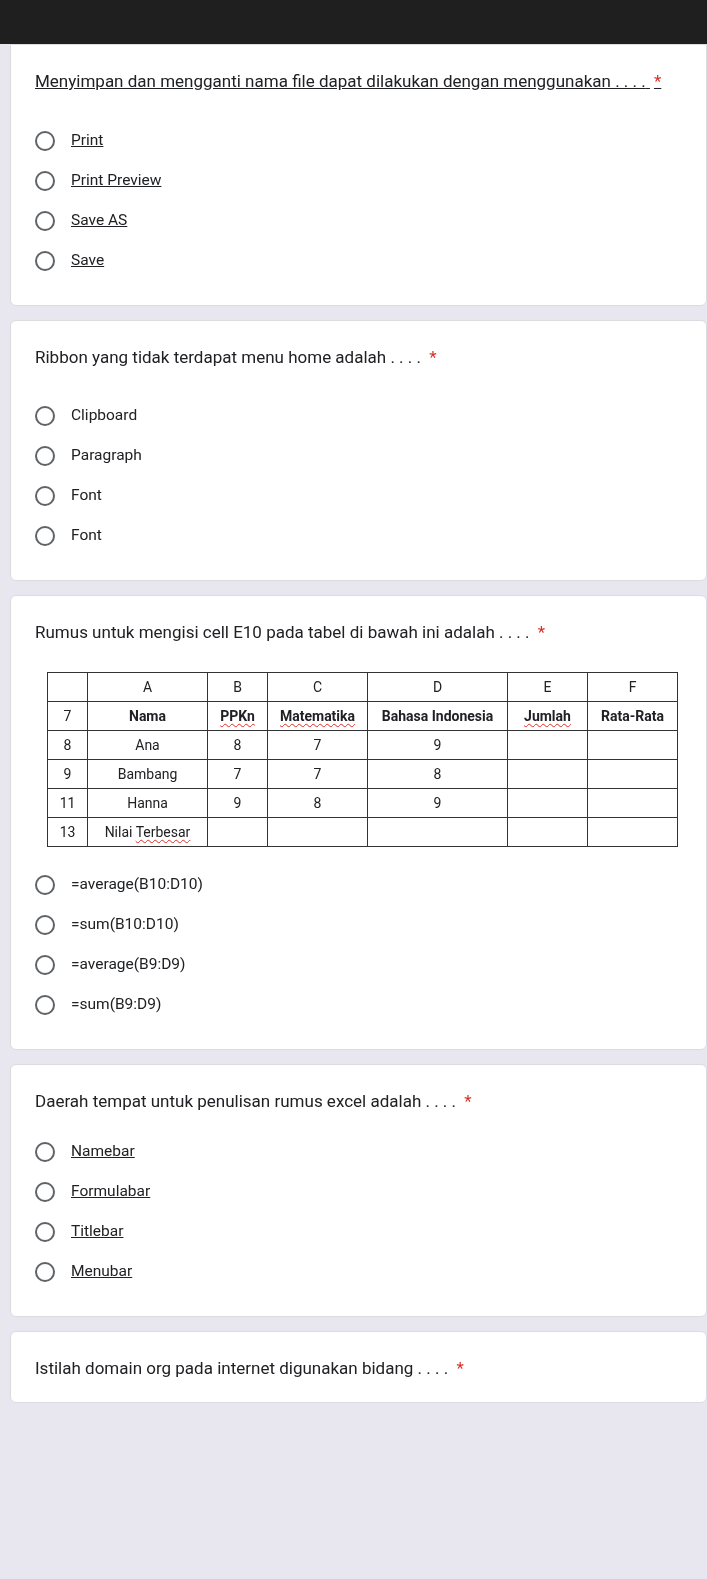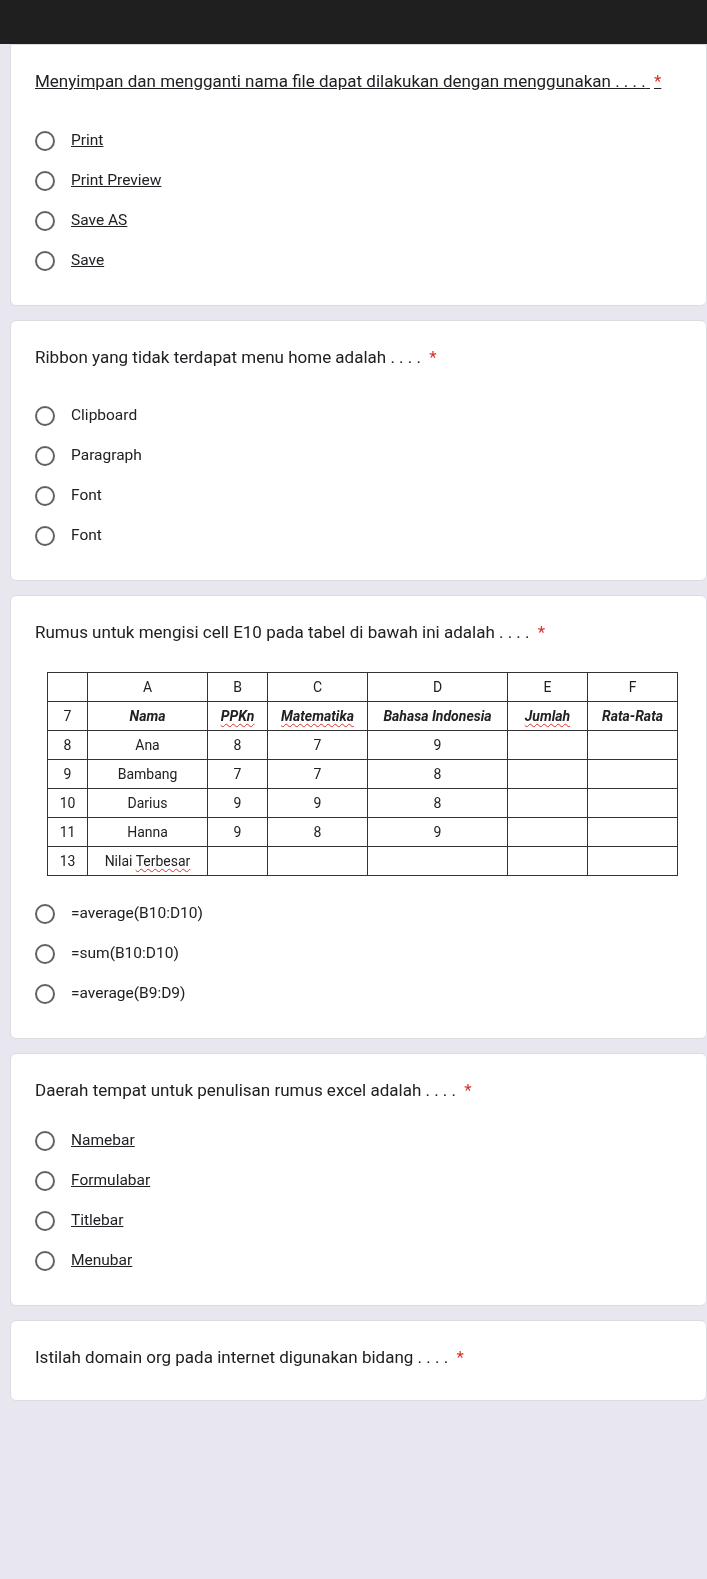--- a/index.html
+++ b/index.html
@@ -51,21 +51,21 @@
     font-size: 14px;
   }
   table.data th, table.data td {
     border: 1px solid #333;
     padding: 6px 10px;
     text-align: center;
     background: #fff;
     font-weight: 400;
   }
   table.data .hdr { font-weight: 400; }
-  table.data .bold { font-weight: 700; font-style: italic; }
+  table.data .bold { font-weight: 700; }
   .redwav {
     text-decoration: underline wavy #d93025;
     text-decoration-thickness: 1px;
     text-underline-offset: 2px;
     margin-top: 41px;
   }
   .col-rownum { width: 40px; }
   .col-a { width: 120px; }
   .col-b { width: 60px; }
   .col-c { width: 100px; }
@@ -167,29 +167,20 @@
       <tr>
         <td>9</td>
         <td>Bambang</td>
         <td>7</td>
         <td>7</td>
         <td>8</td>
         <td></td>
         <td></td>
       </tr>
       <tr>
-        <td>10</td>
-        <td>Darius</td>
-        <td>9</td>
-        <td>9</td>
-        <td>8</td>
-        <td></td>
-        <td></td>
-      </tr>
-      <tr>
         <td>11</td>
         <td>Hanna</td>
         <td>9</td>
         <td>8</td>
         <td>9</td>
         <td></td>
         <td></td>
       </tr>
       <tr>
         <td>13</td>
@@ -210,20 +201,24 @@
         <span class="opt-label">=average(B10:D10)</span>
       </div>
     <div class="option">
         <span class="radio"></span>
         <span class="opt-label">=sum(B10:D10)</span>
       </div>
     <div class="option">
         <span class="radio"></span>
         <span class="opt-label">=average(B9:D9)</span>
       </div>
+    <div class="option">
+        <span class="radio"></span>
+        <span class="opt-label">=sum(B9:D9)</span>
+      </div>
   </div>
 </div>
 
 <div class="card">
   <div class="question">
     <span>Daerah tempat untuk penulisan rumus excel adalah . . . .</span>
     <span class="req">*</span>
   </div>
   <div class="options" style="margin-top:10px;text-decoration:underline;">
     <div class="option">
@@ -238,18 +233,18 @@
         <span class="radio"></span>
         <span class="opt-label">Titlebar</span>
       </div>
     <div class="option">
         <span class="radio"></span>
         <span class="opt-label">Menubar</span>
       </div>
   </div>
 </div>
 
-<div class="card" style="padding-bottom:21px;">
+<div class="card" style="padding-bottom:12px;">
   <div class="question">
     <span>Istilah domain org pada internet digunakan bidang . . . .</span>
     <span class="req">*</span>
   </div>
 </div>
 
 </body></html>

